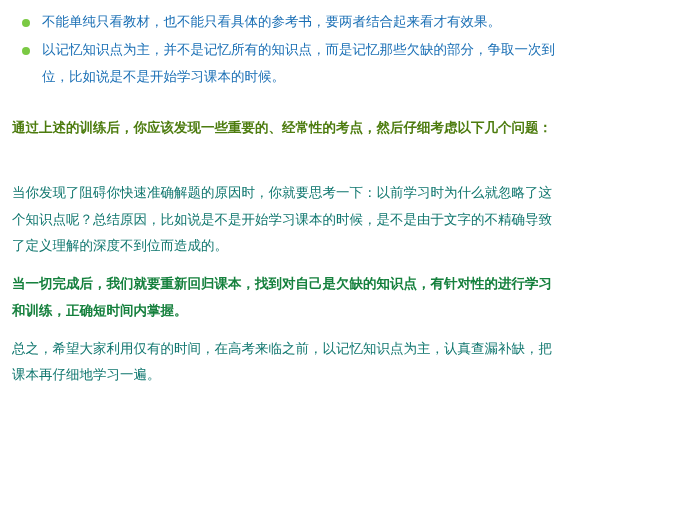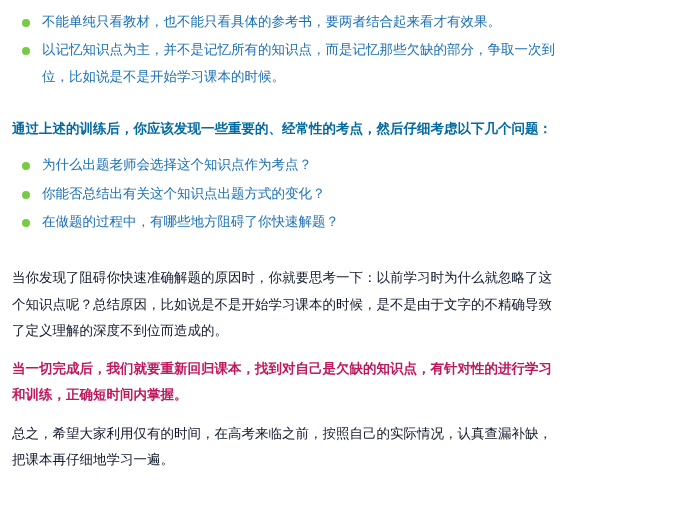--- a/index.html
+++ b/index.html
@@ -39,35 +39,36 @@
     width: 8px;
     height: 8px;
     border-radius: 50%;
     background: #7ac943;
   }
   .list-top li {
     margin-bottom: 0px;
   }
   .heading-bold {
     font-weight: bold;
-    color: #0369a1;
+    color: #4d7c0f;
     margin: 26px 0 10px 0;
+    font-family: Liberation Serif, serif;
   }
   .list-mid {
     margin-top: 14px;
   }
   .list-mid li {
     margin-bottom: 8px;
   }
   .para {
-    color: #0f172a;
+    color: #0f766e;
     margin: 22px 0 0 0;
   }
   .para.blue-bold {
-    color: #be185d;
+    color: #15803d;
     font-weight: bold;
     margin-top: 12px;
   }
   .para.last {
     margin-top: 12px;
   }
   .spacer-sm {
     height: 6px;
   }
 </style>
@@ -80,33 +81,22 @@
     <li>
       <span>不能单纯只看教材，也不能只看具体的参考书，要两者结合起来看才有效果。</span>
     </li>
     <li>
       <span>以记忆知识点为主，并不是记忆所有的知识点，而是记忆那些欠缺的部分，争取一次到位，比如说是不是开始学习课本的时候。</span>
     </li>
   </ul>
 
   <p class="heading-bold">通过上述的训练后，你应该发现一些重要的、经常性的考点，然后仔细考虑以下几个问题：</p>
 
-  <ul class="bullets list-mid">
-    <li>
-      <span>为什么出题老师会选择这个知识点作为考点？</span>
-    </li>
-    <li>
-      <span>你能否总结出有关这个知识点出题方式的变化？</span>
-    </li>
-    <li>
-      <span>在做题的过程中，有哪些地方阻碍了你快速解题？</span>
-    </li>
-  </ul>
 
   <div class="spacer-sm"></div>
 
   <p class="para">当你发现了阻碍你快速准确解题的原因时，你就要思考一下：以前学习时为什么就忽略了这个知识点呢？总结原因，比如说是不是开始学习课本的时候，是不是由于文字的不精确导致了定义理解的深度不到位而造成的。</p>
 
   <p class="para blue-bold">当一切完成后，我们就要重新回归课本，找到对自己是欠缺的知识点，有针对性的进行学习和训练，正确短时间内掌握。</p>
 
-  <p class="para last">总之，希望大家利用仅有的时间，在高考来临之前，按照自己的实际情况，认真查漏补缺，把课本再仔细地学习一遍。</p>
+  <p class="para last">总之，希望大家利用仅有的时间，在高考来临之前，以记忆知识点为主，认真查漏补缺，把课本再仔细地学习一遍。</p>
 
 </div>
 
 </body></html>

